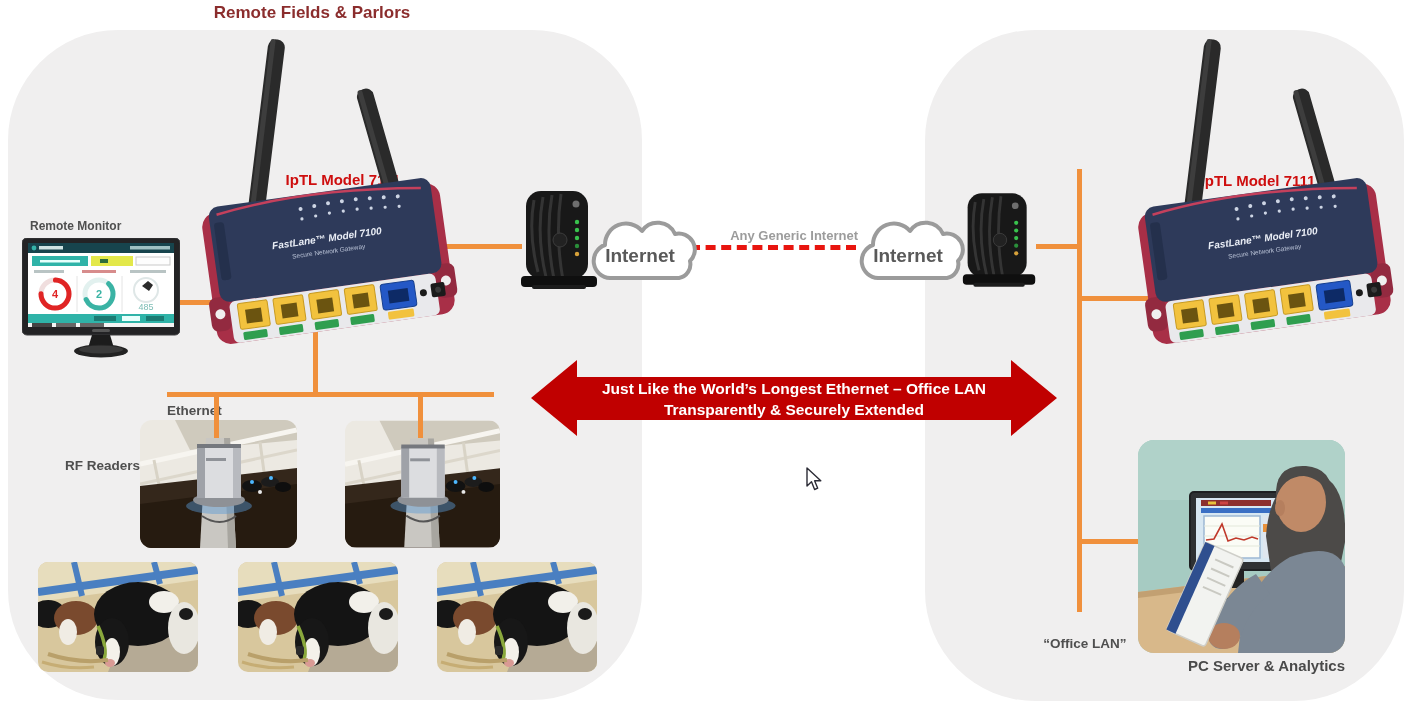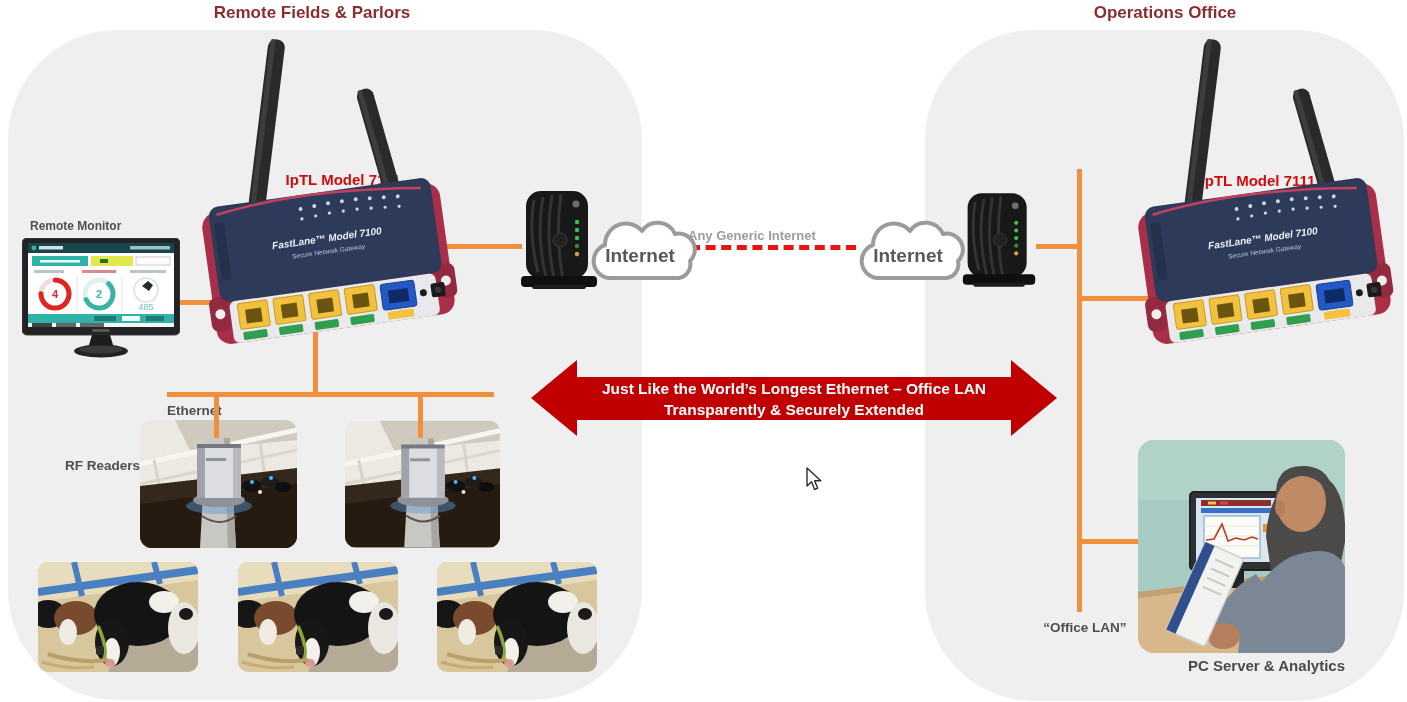--- a/index.html
+++ b/index.html
@@ -2,37 +2,36 @@
 <html><head>
 <meta charset="utf-8">
 <style>
   html,body{margin:0;padding:0;background:#fff;}
   #stage{position:relative;width:1407px;height:702px;background:#ffffff;overflow:hidden;
          font-family:"Liberation Sans",sans-serif;}
   .zone{position:absolute;background:#f0efef;border-radius:110px;}
   .section-title{position:absolute;font-size:17px;font-weight:bold;color:#8b2d2d;text-align:center;}
   .router-label{position:absolute;font-size:15px;font-weight:bold;color:#ce0e0e;text-align:center;}
   .gray-label{position:absolute;font-size:13.5px;font-weight:bold;color:#4f4f4f;}
-  .dim-label{position:absolute;font-size:13px;font-weight:bold;color:#9c9c9c;text-align:left;}
+  .dim-label{position:absolute;font-size:13px;font-weight:bold;color:#9c9c9c;text-align:right;}
   .oline{position:absolute;background:#f0903c;}
   .dotted-link{position:absolute;border-top:5px dashed #e8150f;}
   .photo{position:absolute;overflow:hidden;}
   svg{display:block;}
   .svgabs{position:absolute;}
 </style>
 </head>
 <body>
 
 <div id="stage">
 
   <div class="zone" style="left:8px;top:30px;width:634px;height:670px;"></div>
   <div class="zone" style="left:925px;top:30px;width:479px;height:671px;"></div>
 
   <div class="section-title" style="left:162px;top:3px;width:300px;">Remote Fields &amp; Parlors</div>
-  <div class="section-title" style="left:1015px;top:3px;width:300px;">Operations Office</div>
 
   <div class="oline" style="left:176px;top:300px;width:96px;height:5px;"></div>
   <div class="oline" style="left:390px;top:244px;width:132px;height:5px;"></div>
   <div class="oline" style="left:313px;top:326px;width:5px;height:69px;"></div>
   <div class="oline" style="left:167px;top:392px;width:327px;height:5px;"></div>
   <div class="oline" style="left:214px;top:392px;width:5px;height:46px;z-index:6;"></div>
   <div class="oline" style="left:418px;top:392px;width:5px;height:46px;z-index:6;"></div>
   <div class="oline" style="left:1077px;top:169px;width:5px;height:443px;"></div>
   <div class="oline" style="left:1036px;top:244px;width:45px;height:5px;"></div>
   <div class="oline" style="left:1078px;top:296px;width:88px;height:5px;"></div>
@@ -385,21 +384,21 @@
     <ellipse cx="148" cy="52" rx="7" ry="6" fill="#1a1a1a"></ellipse>
     <ellipse cx="74" cy="80" rx="17" ry="24" fill="#171717"></ellipse>
     <ellipse cx="74" cy="90" rx="8" ry="14" fill="#f4f1ea"></ellipse>
     <ellipse cx="72" cy="101" rx="5" ry="4" fill="#d99a94"></ellipse>
     <path d="M60 64 q10 22 6 34" stroke="#8aa83c" stroke-width="3.5" fill="none"></path>
     <rect x="58" y="84" width="8" height="9" rx="2" fill="#2b2b2b"></rect>
     <path d="M10 92 q30 10 60 6" stroke="#b9a06a" stroke-width="4" fill="none"></path>
     <path d="M4 100 q26 8 52 5" stroke="#c6ad74" stroke-width="3" fill="none"></path>
   </svg>
 
-  <div class="gray-label" style="left:1030px;top:620px;width:110px;text-align:center;">“Office LAN”</div>
+  <div class="gray-label" style="left:1030px;top:636px;width:110px;text-align:center;">“Office LAN”</div>
 
   <svg class="photo svgabs" style="left:1138px;top:440px;border-radius:16px;" width="207" height="213" viewBox="0 0 207 213">
     <rect width="207" height="213" fill="#a6cbc2"></rect>
     <rect width="207" height="60" fill="#b0d2c9"></rect>
     <polygon points="0,152 207,126 207,213 0,213" fill="#d8b88a"></polygon>
     <polygon points="0,152 207,126 207,132 0,158" fill="#c2a072"></polygon>
     <g>
       <rect x="52" y="52" width="92" height="78" rx="4" fill="#2e3133" stroke="#1e2022" stroke-width="2"></rect>
       <rect x="58" y="58" width="80" height="64" fill="#d7e7f2"></rect>
       <rect x="63" y="60" width="70" height="6" fill="#8c2f2f"></rect>

